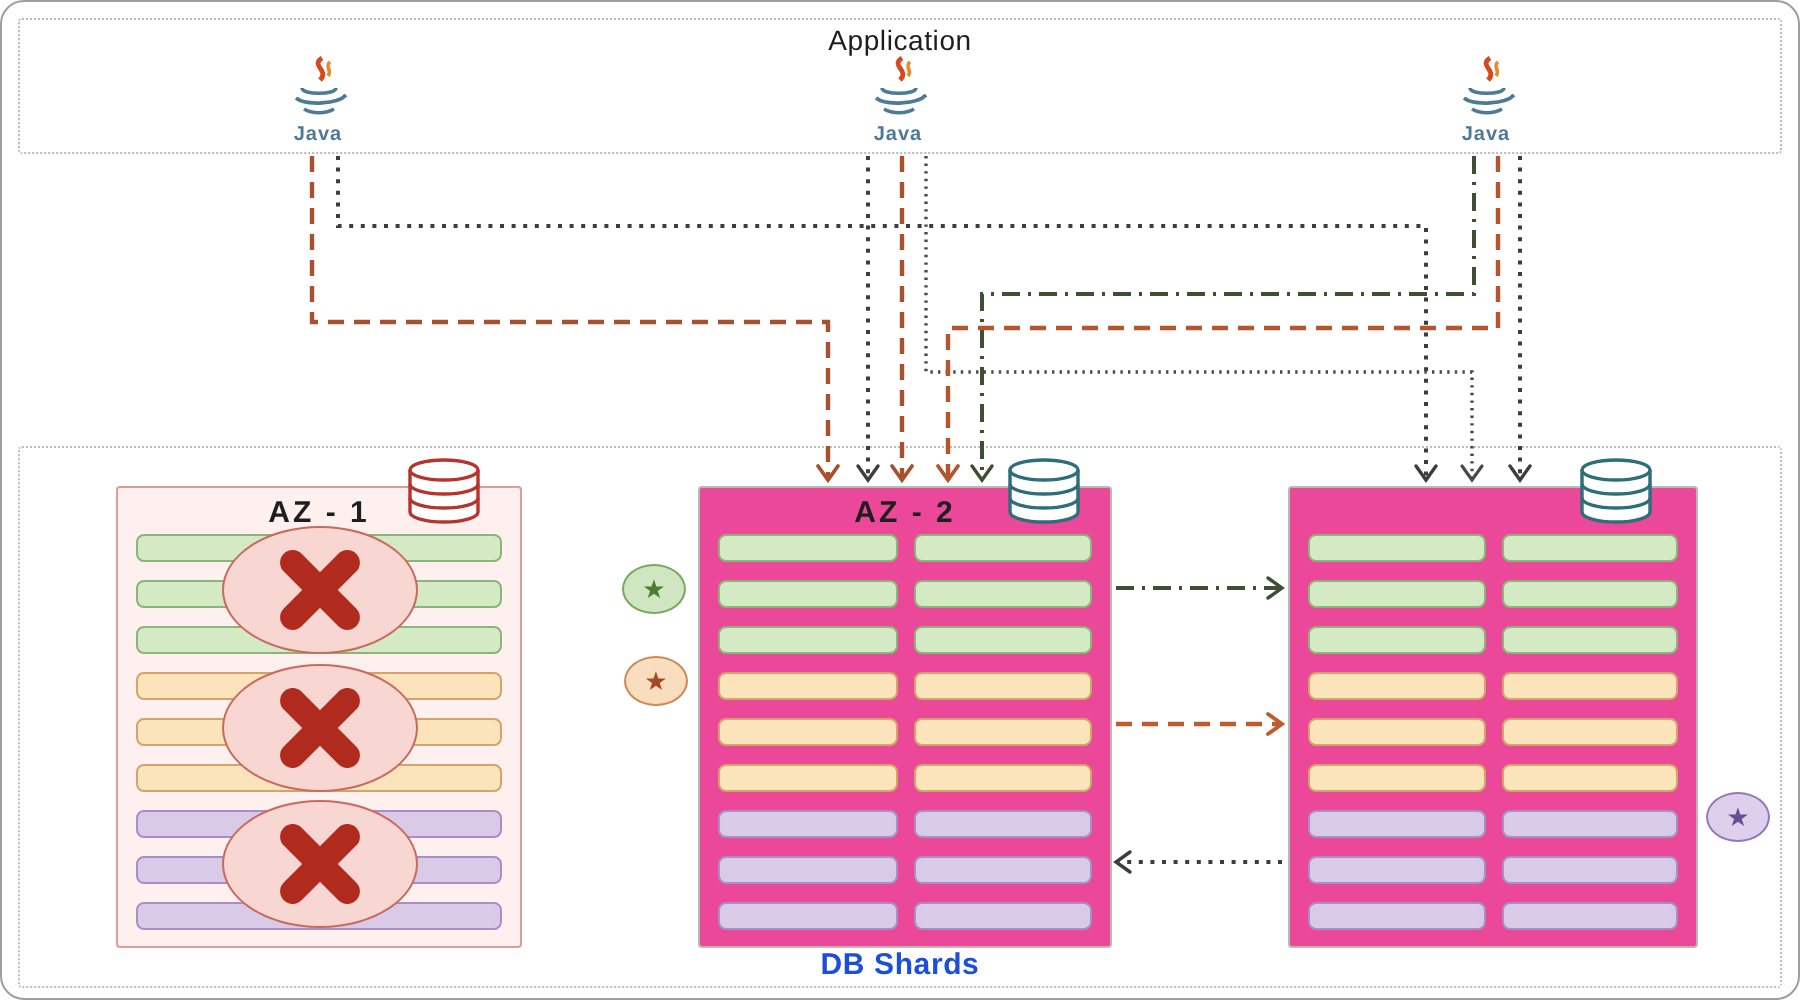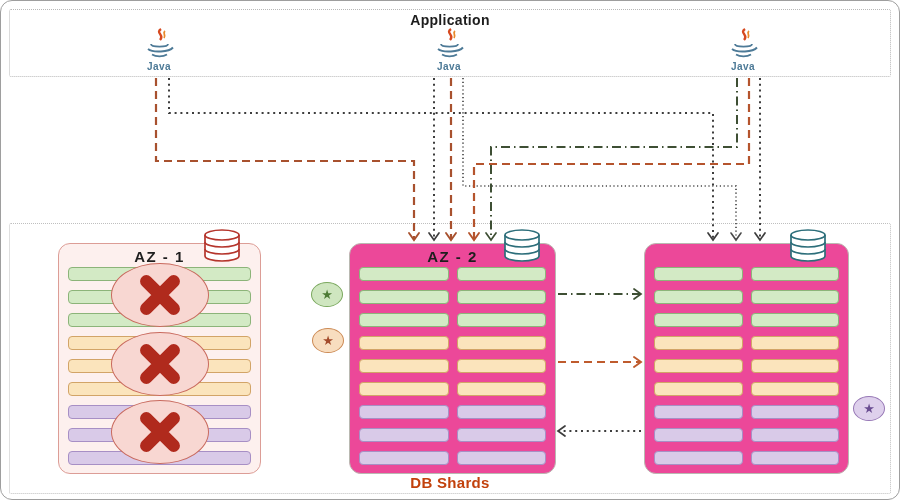--- a/index.html
+++ b/index.html
@@ -3,26 +3,26 @@
 <meta charset="utf-8">
 <style>
   html,body{margin:0;padding:0;background:#fff;}
   .canvas{
     position:relative;width:898px;height:498px;background:#ffffff;
     border:1px solid #9e9e9e;border-radius:12px;overflow:hidden;
     font-family:"Liberation Sans",sans-serif;
   }
   #connections{position:absolute;left:0;top:0;width:900px;height:500px;z-index:5;pointer-events:none;}
   .app-box{position:absolute;left:8px;top:8px;width:880px;height:66px;border:1.5px dotted #b8b8b8;border-radius:2px;z-index:1;}
-  .app-title{position:absolute;top:2px;left:0;right:0;text-align:center;font-size:14px;font-weight:700;color:#1d1d1d;letter-spacing:.3px;}
+  .app-title{position:absolute;top:2px;left:0;right:0;text-align:center;font-size:14px;font-weight:400;color:#1d1d1d;letter-spacing:.3px;}
   .java-app{position:absolute;top:27px;width:64px;text-align:center;z-index:6;}
   .java-text{color:#4d7a97;font-size:10px;font-weight:700;margin-top:-3px;letter-spacing:.5px;}
   .db-box{position:absolute;left:8px;top:222px;width:880px;height:269px;border:1.5px dotted #bfbfbf;border-radius:2px;z-index:1;}
-  .db-title{position:absolute;bottom:2px;left:0;right:0;text-align:center;font-size:15px;font-weight:600;color:#c2410c;letter-spacing:.3px;}
-  .zone{position:absolute;top:242px;height:231px;border-radius:12px;z-index:4;box-sizing:border-box;}
+  .db-title{position:absolute;bottom:2px;left:0;right:0;text-align:center;font-size:15px;font-weight:600;color:#1d4ed8;letter-spacing:.3px;}
+  .zone{position:absolute;top:242px;height:231px;border-radius:2px;z-index:4;box-sizing:border-box;}
   .zone-normal{background:#ec4899;border:1.5px solid #b9b9b1;}
   .zone-failed{background:#fdf0ee;border:1.5px solid #dc9d96;}
   .zone-title{text-align:center;font-size:15px;font-weight:600;color:#1e1e1e;padding-top:4px;letter-spacing:1.5px;}
   .zone-body{position:absolute;left:9px;right:9px;top:23px;bottom:8px;display:flex;flex-direction:column;justify-content:space-between;}
   .shard-row{display:flex;gap:8px;height:14px;}
   .shard{flex:1;border-radius:4px;border:1px solid;box-sizing:border-box;}
   .shard.green{background:#d3eac5;border-color:#8cb479;}
   .shard.orange{background:#fbe4bc;border-color:#d2a467;}
   .shard.purple{background:#d9cae8;border-color:#a78fc5;}
   .cyl{position:absolute;z-index:7;}

